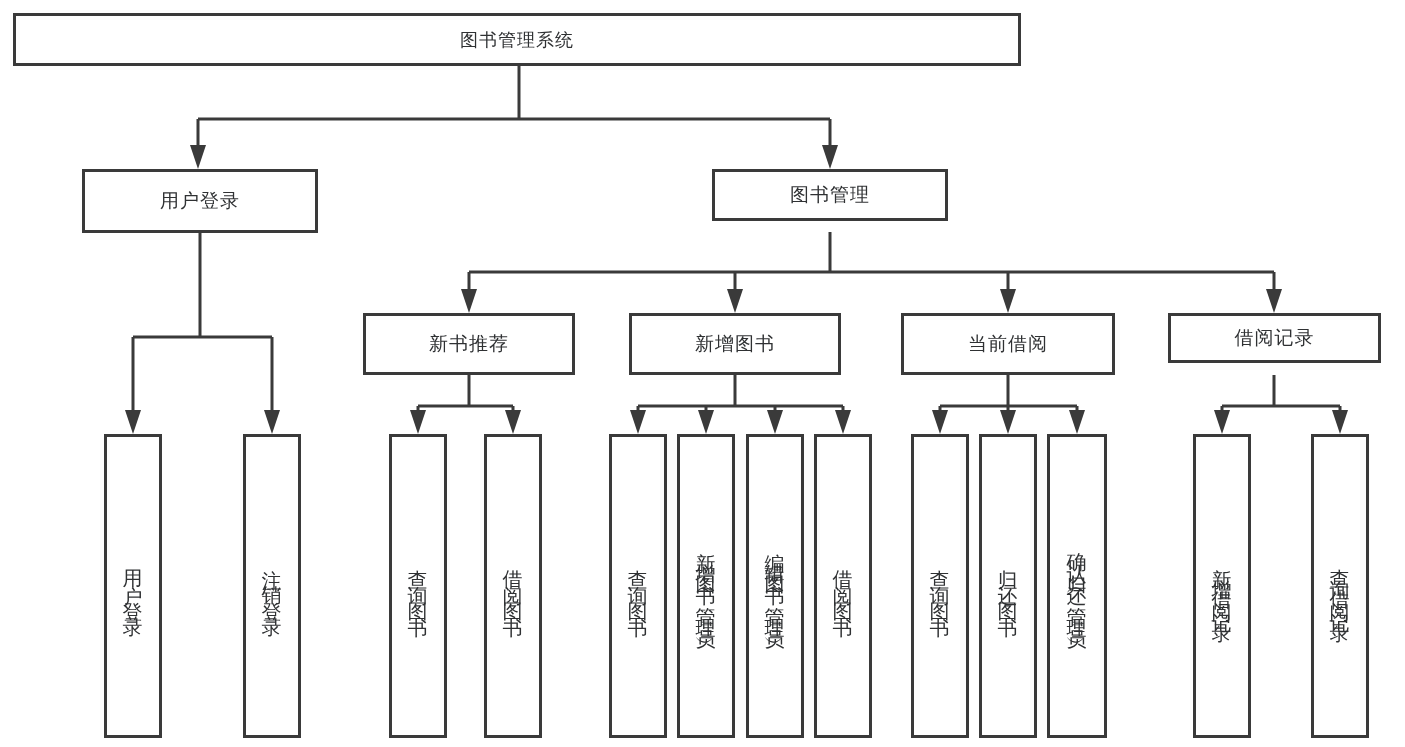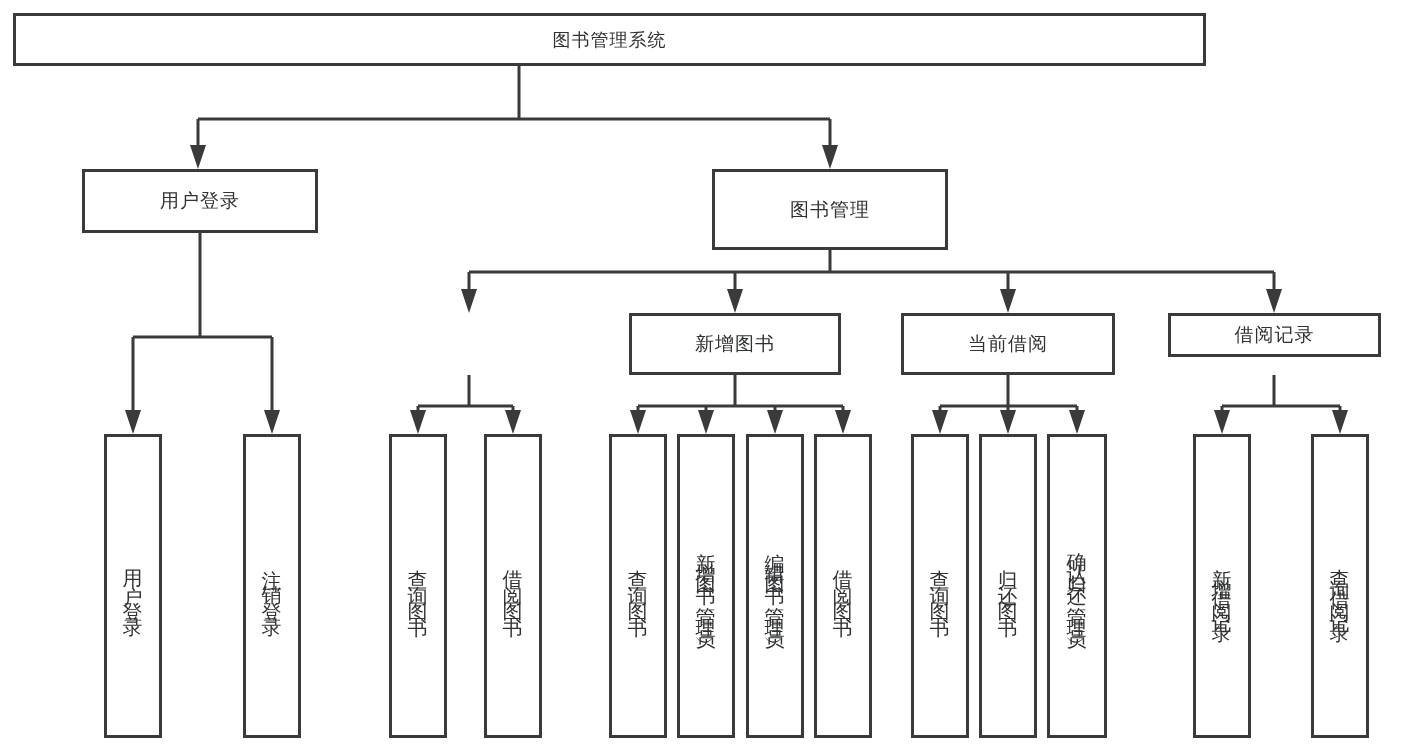--- a/index.html
+++ b/index.html
@@ -106,38 +106,41 @@
     <path d="M1008 375 L1008 406 M940 406 L1077 406 M940 406 L940 412 M1008 406 L1008 412 M1077 406 L1077 412"></path>
     <polygon points="932,410 948,410 940,434"></polygon>
     <polygon points="1000,410 1016,410 1008,434"></polygon>
     <polygon points="1069,410 1085,410 1077,434"></polygon>
 
     <path d="M1274 375 L1274 406 M1222 406 L1340 406 M1222 406 L1222 412 M1340 406 L1340 412"></path>
     <polygon points="1214,410 1230,410 1222,434"></polygon>
     <polygon points="1332,410 1348,410 1340,434"></polygon>
   </svg>
 
-  <div class="box root" style="left:13px; top:13px; width:1193px; height:53px;text-align:center;">
+  <div class="box root" style="left:13px; top:13px; width:1008px; height:53px;text-align:center;">
     <span>图书管理系统</span>
   </div>
 
   <div class="box" style="left:82px; top:169px; width:236px; height:64px;">
     <span>用户登录</span>
   </div>
-  <div class="box" style="left:712px; top:169px; width:236px; height:81px;">
+  <div class="box" style="left:712px; top:169px; width:236px; height:52px;">
     <span>图书管理</span>
   </div>
 
+  <div class="box" style="left:363px; top:313px; width:212px; height:62px;">
+    <span>新书推荐</span>
+  </div>
   <div class="box" style="left:629px; top:313px; width:212px; height:62px;">
     <span>新增图书</span>
   </div>
   <div class="box" style="left:901px; top:313px; width:214px; height:62px;">
     <span>当前借阅</span>
   </div>
-  <div class="box" style="left:1168px; top:313px; width:213px; height:44px;">
+  <div class="box" style="left:1168px; top:313px; width:213px; height:50px;">
     <span>借阅记录</span>
   </div>
 
   <div class="vbox" style="left:104px; top:434px; width:58px; height:304px;">
     <span class="vlabel">用户登录</span>
   </div>
   <div class="vbox" style="left:243px; top:434px; width:58px; height:304px;">
     <span class="vlabel">注销登录</span>
   </div>
 

